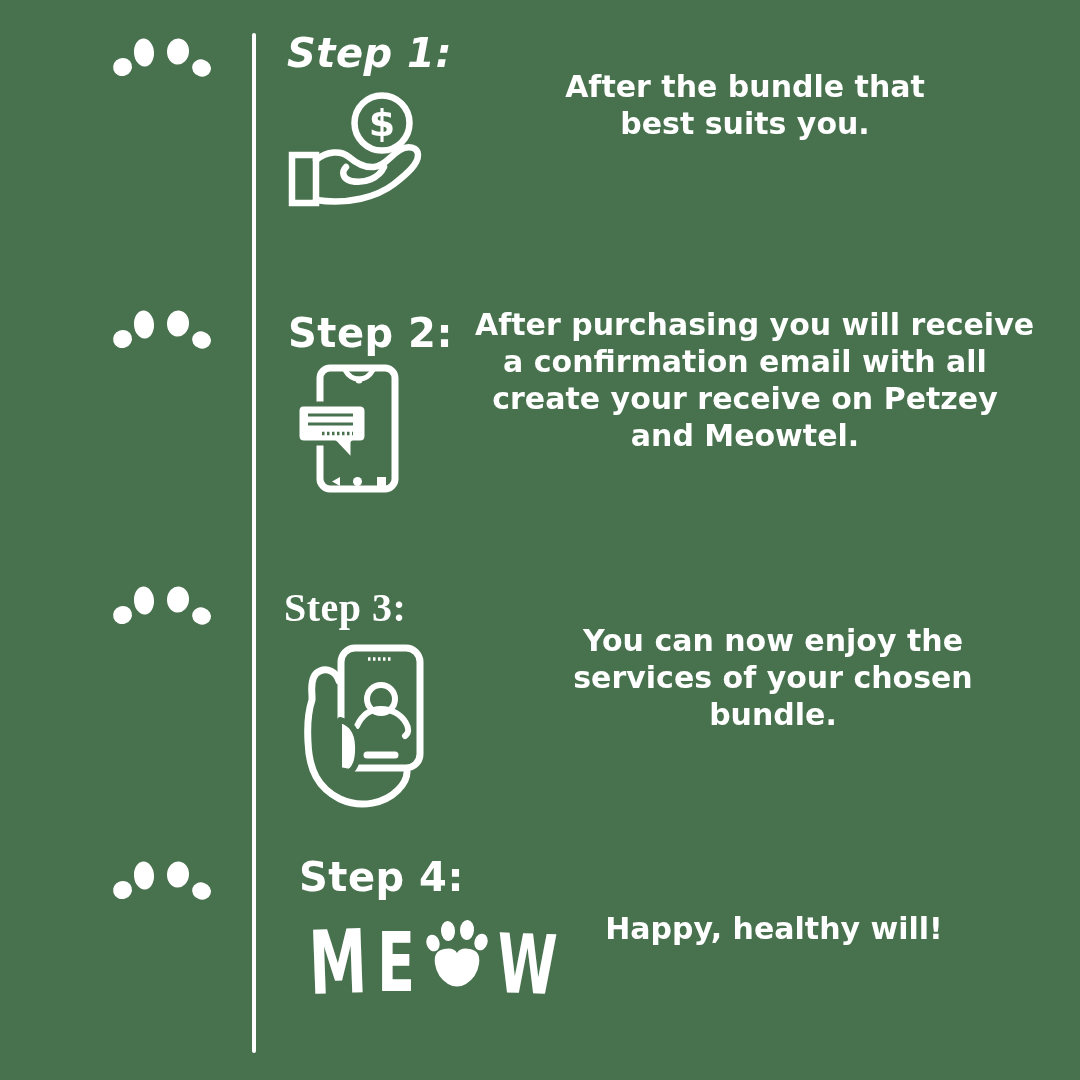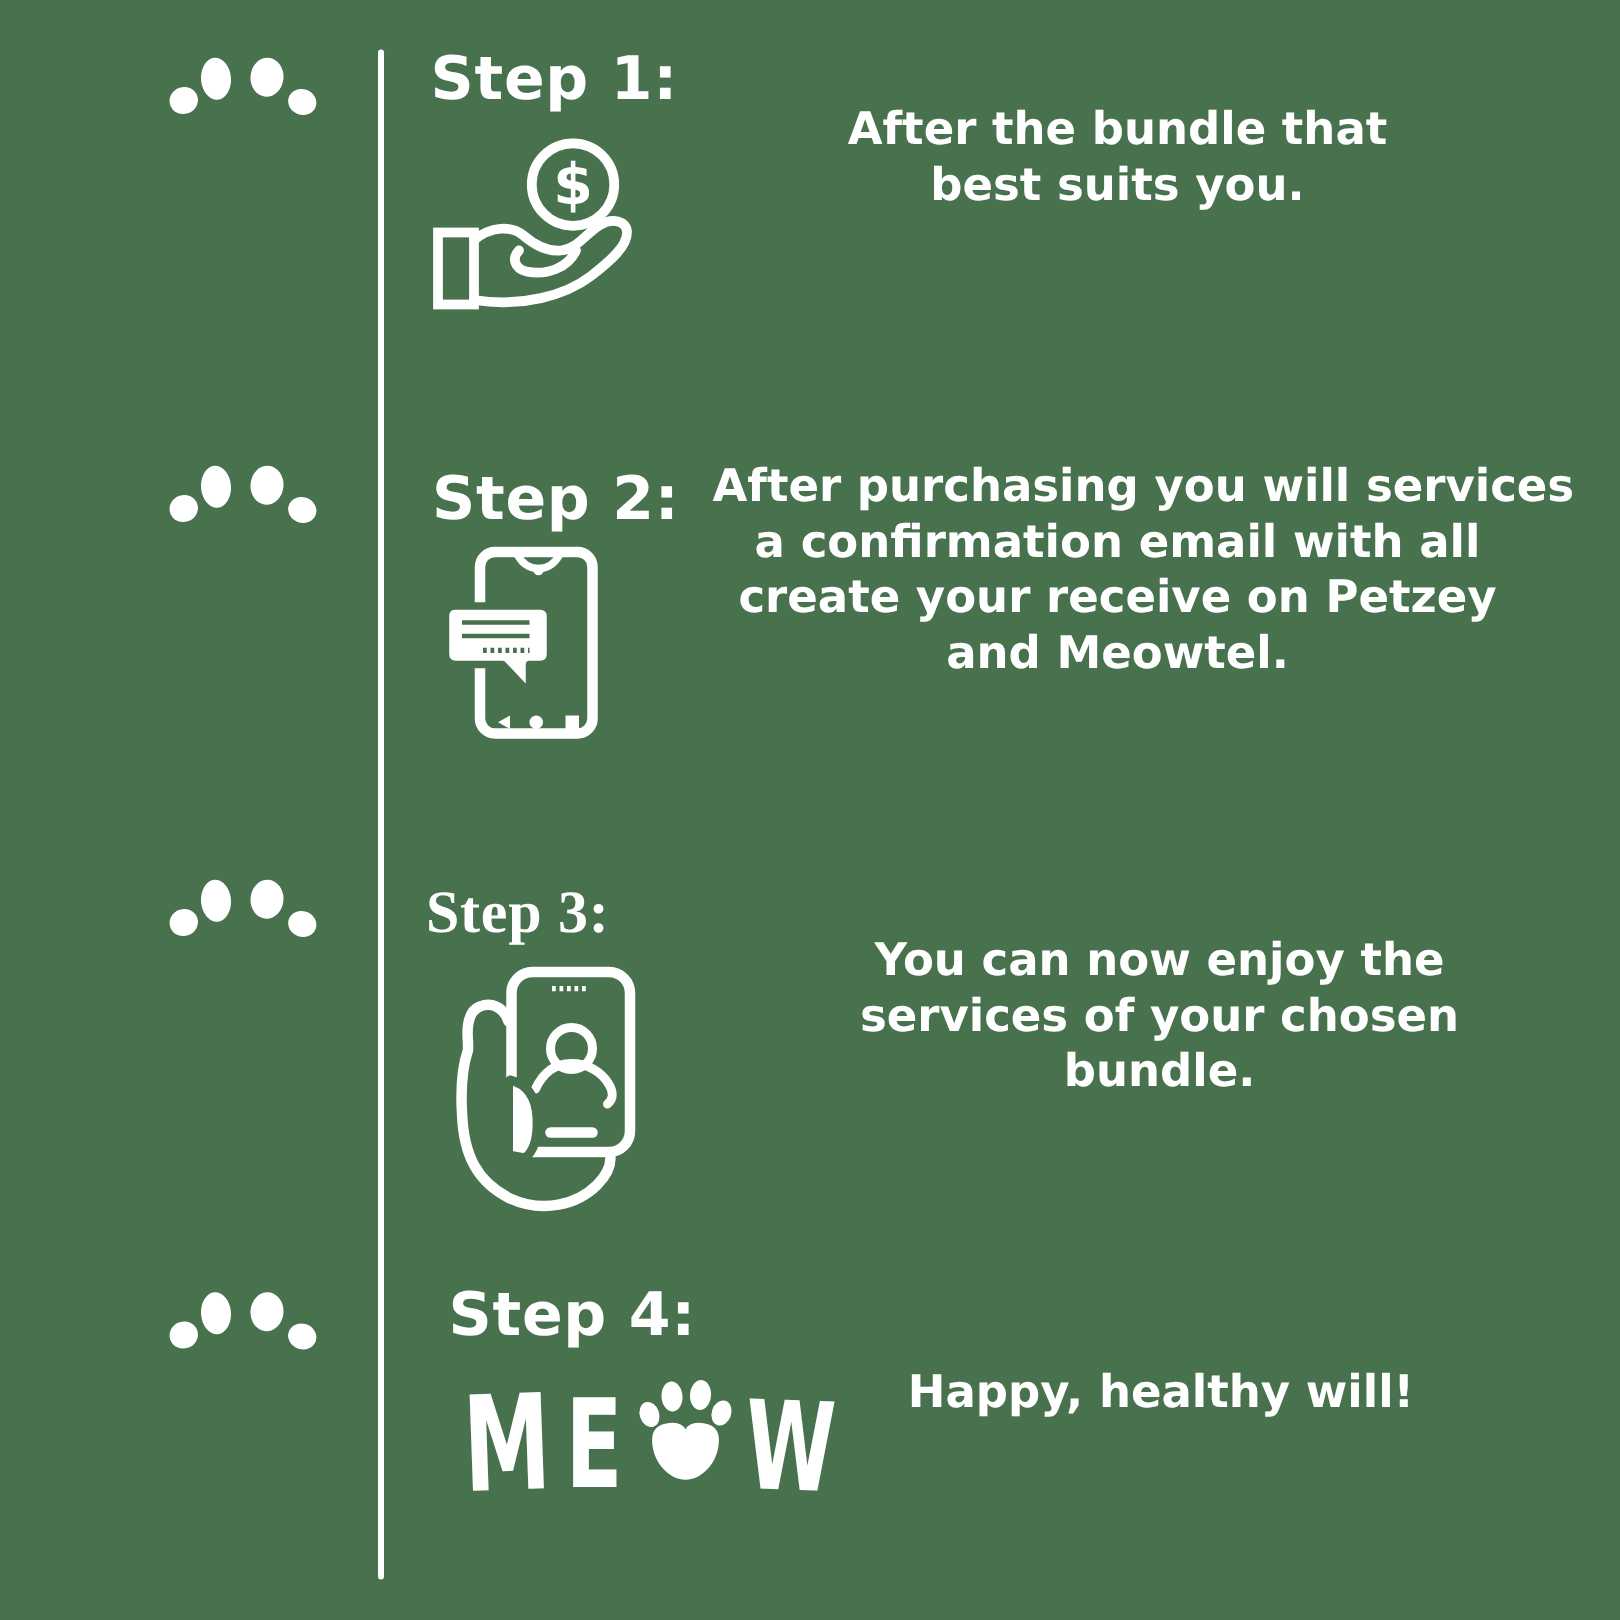--- a/index.html
+++ b/index.html
@@ -60,21 +60,21 @@
   <ellipse cx="65" cy="14.5" rx="11" ry="13" fill="#fff" transform="rotate(4 65 14.5)"></ellipse>
   <ellipse cx="88.5" cy="31" rx="9.5" ry="8.5" fill="#fff" transform="rotate(18 88.5 31)"></ellipse>
 </svg>
 <svg class="abs" style="left:113px;top:860px;" width="99" height="40" viewBox="0 0 99 40">
   <ellipse cx="9.5" cy="30" rx="9.5" ry="9" fill="#fff" transform="rotate(-18 9.5 30)"></ellipse>
   <ellipse cx="31" cy="15.5" rx="10" ry="14" fill="#fff" transform="rotate(-4 31 15.5)"></ellipse>
   <ellipse cx="65" cy="14.5" rx="11" ry="13" fill="#fff" transform="rotate(4 65 14.5)"></ellipse>
   <ellipse cx="88.5" cy="31" rx="9.5" ry="8.5" fill="#fff" transform="rotate(18 88.5 31)"></ellipse>
 </svg>
 
-<div class="abs step-label" style="left:287px;top:30px;">Step 1:</div>
+<div class="abs step-label" style="left:287px;top:30px;font-style:italic;">Step 1:</div>
 
 <svg class="abs" style="left:285px;top:90px;" width="150" height="128" viewBox="0 0 150 128">
   <circle cx="97" cy="33" r="27.5" fill="none" stroke="#fff" stroke-width="6.5"></circle>
   <text x="97" y="46" font-size="38" text-anchor="middle">$</text>
   <rect x="7" y="65" width="24" height="48" fill="none" stroke="#fff" stroke-width="6.5"></rect>
   <path d="M 31,70 C 42,61 56,60 64,67 C 71,73 79,78 89,77 C 100,76 105,66 115,60 C 123,55 133,57 133,65 C 133,74 123,83 109,94 C 92,107 63,115 31,110" fill="none" stroke="#fff" stroke-width="6.5" stroke-linecap="round" stroke-linejoin="round"></path>
   <path d="M 99,77 C 94,88 80,94 66,91 C 58,89 56,82 61,77" fill="none" stroke="#fff" stroke-width="6.5" stroke-linecap="round" stroke-linejoin="round"></path>
 </svg>
 
 <div class="abs step-text" style="left:520px;top:68px;width:450px;">
@@ -91,21 +91,21 @@
   <path d="M 10,42 L 67,42 Q 74,42 74,49 L 74,74 Q 74,81 67,81 L 60,81 L 60,100 L 42,81 L 11,81 Q 4,81 4,74 L 4,49 Q 4,42 10,42 Z" fill="#fff" stroke="#48714E" stroke-width="5" stroke-linejoin="round"></path>
   <line x1="15" y1="53" x2="60" y2="53" stroke="#48714E" stroke-width="3"></line>
   <line x1="15" y1="62" x2="60" y2="62" stroke="#48714E" stroke-width="3"></line>
   <line x1="29" y1="71.5" x2="60" y2="71.5" stroke="#48714E" stroke-width="3.5" stroke-dasharray="2.5 2.5"></line>
   <path d="M 47,115 L 47,124 L 39,119.5 Z" fill="#fff"></path>
   <circle cx="64.5" cy="119.5" r="4.5" fill="#fff"></circle>
   <rect x="84" y="115" width="9" height="9" fill="#fff"></rect>
 </svg>
 
 <div class="abs step-text" style="left:475px;top:306px;width:540px;">
-  <div>After purchasing you will services</div>
+  <div>After purchasing you will receive</div>
   <div>a confirmation email with all</div>
   <div>create your receive on Petzey</div>
   <div>and Meowtel.</div>
 </div>
 
 <div class="abs step-label" style="left:284px;top:584px;font-family:Liberation Serif, serif;">Step 3:</div>
 
 <svg class="abs" style="left:305px;top:640px;" width="120" height="168" viewBox="0 0 120 168">
   <rect x="36" y="8" width="79" height="120" rx="14" fill="none" stroke="#fff" stroke-width="7"></rect>
   <line x1="63" y1="19" x2="87" y2="19" stroke="#fff" stroke-width="3.5" stroke-dasharray="2.5 2.5"></line>

